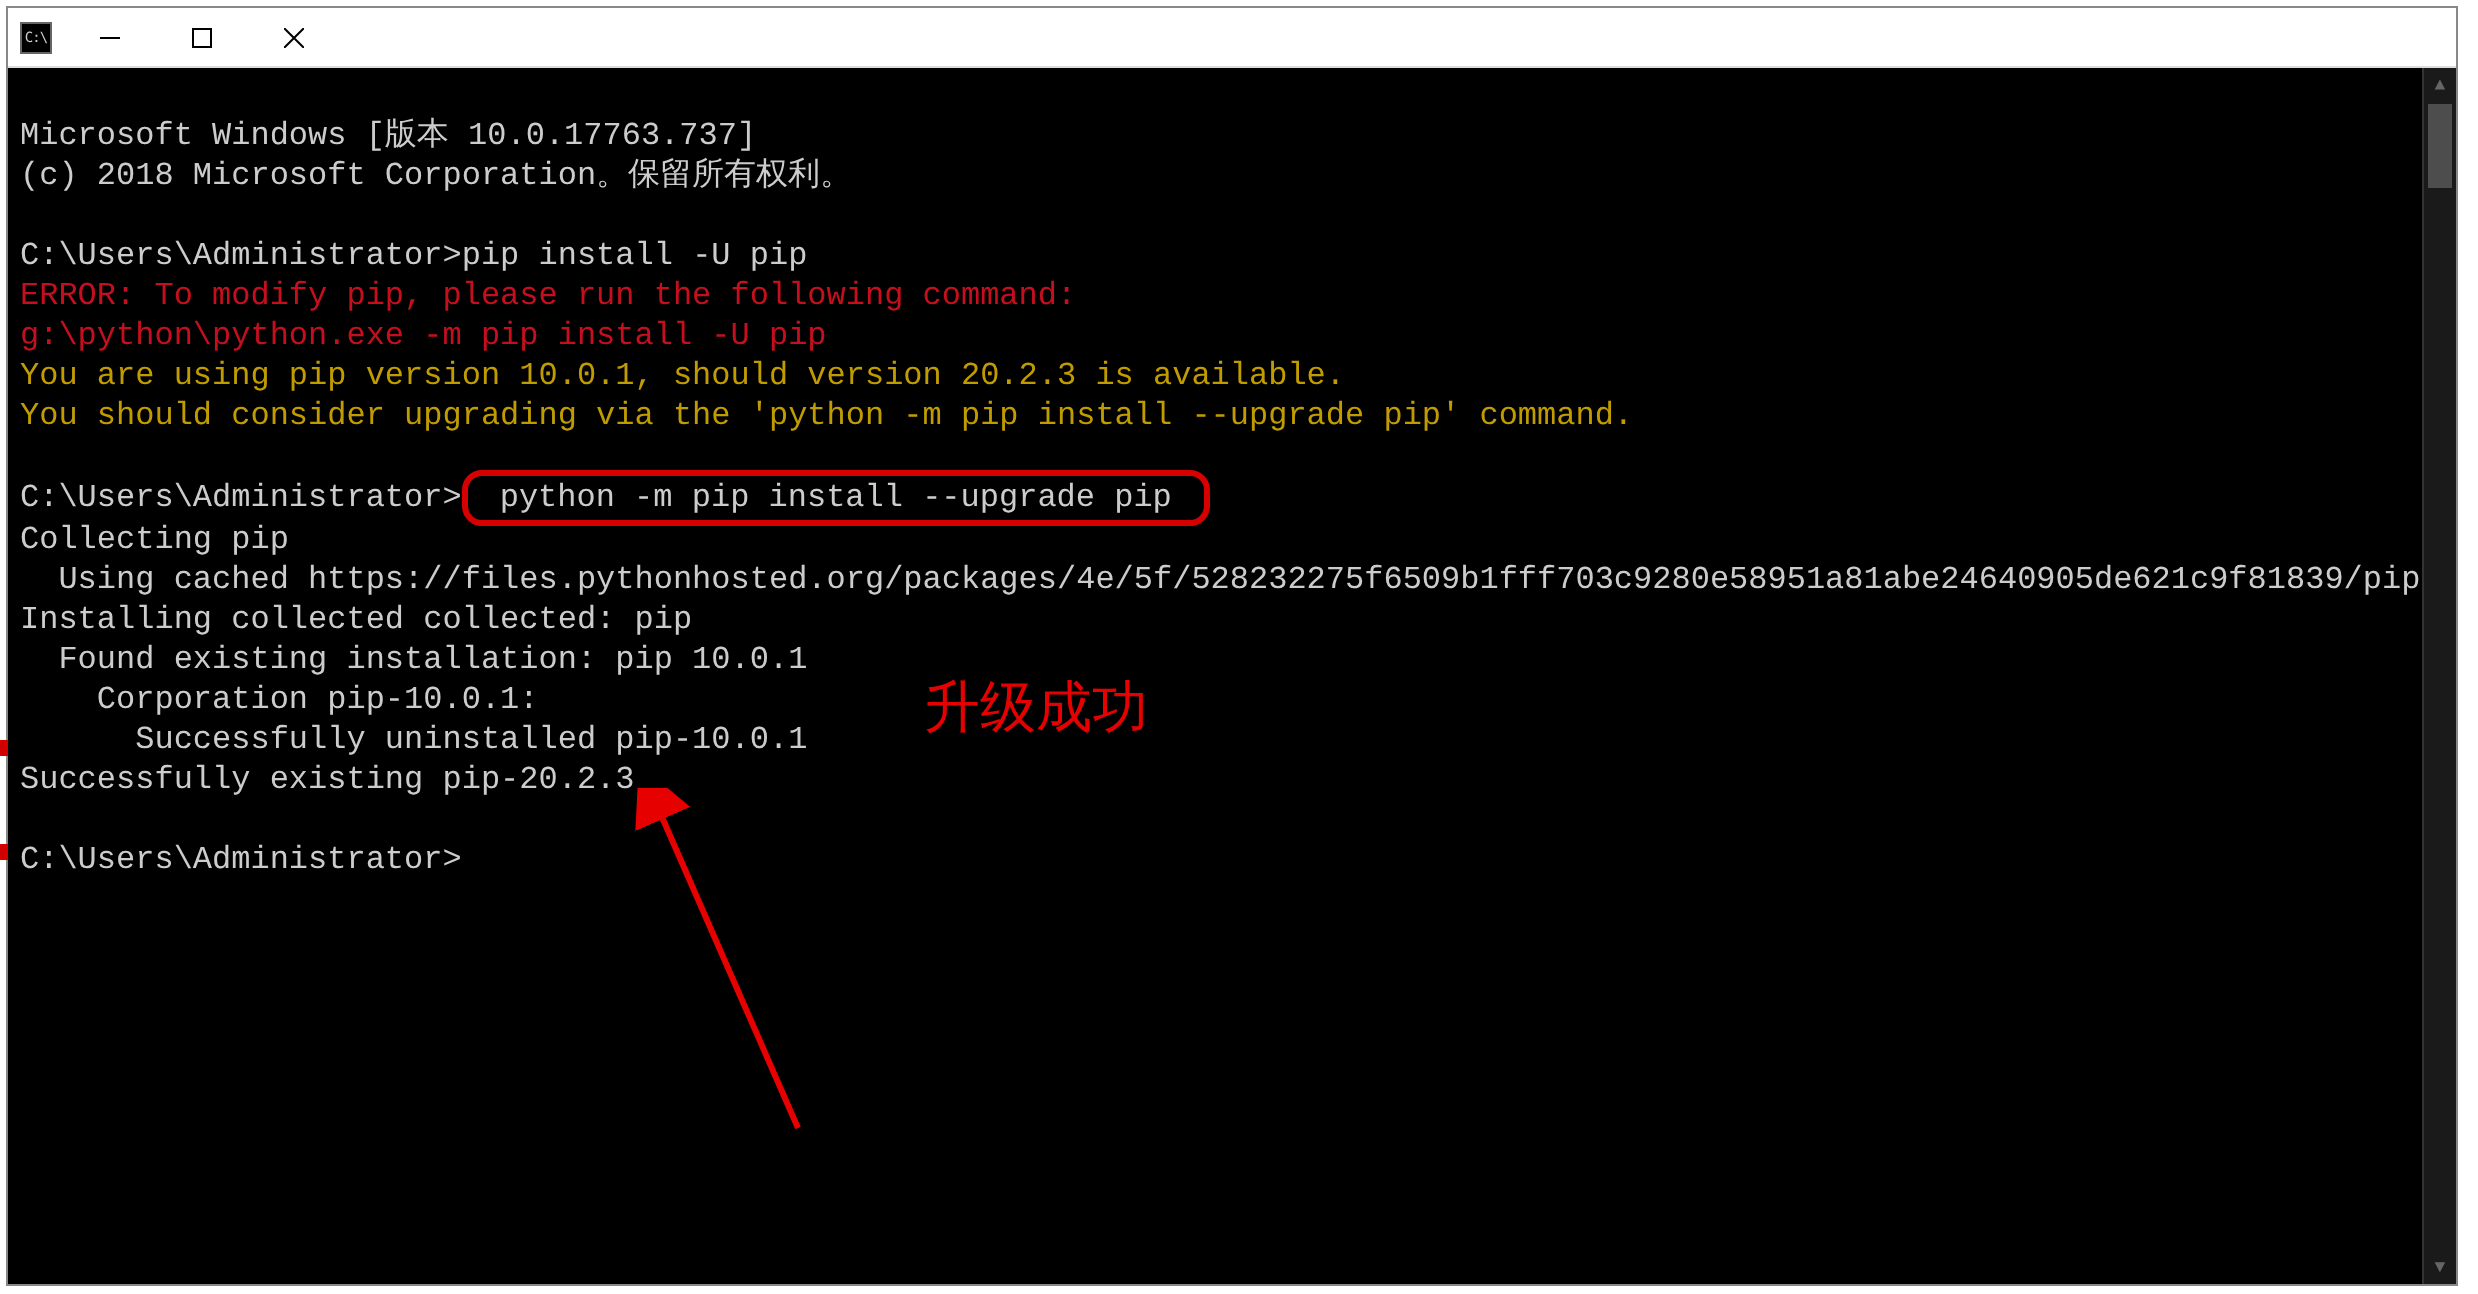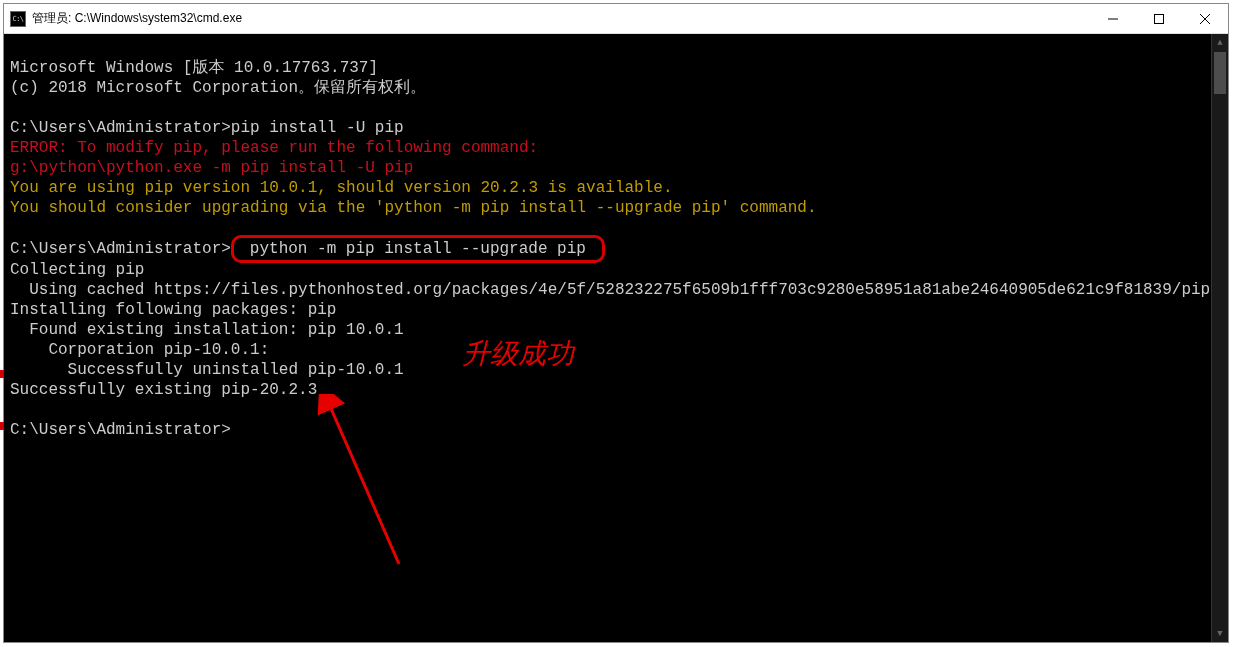--- a/index.html
+++ b/index.html
@@ -89,21 +89,20 @@
     }
     .annotation {
       position: absolute;
       left: 458px;
       top: 310px;
       color: #e60000;
       font-size: 28px;
       font-family: "Microsoft YaHei", sans-serif;
       font-weight: normal;
       pointer-events: none;
-      font-style: italic;
     }
     .arrow {
       position: absolute;
       left: 310px;
       top: 360px;
       pointer-events: none;
     }
     .scrollbar {
       position: absolute;
       right: 0;
@@ -141,21 +140,20 @@
       height: 8px;
       background: #d00000;
     }
   </style>
 </head>
 <body>
 
 <div class="window">
   <div class="titlebar">
     <div class="titlebar-icon">C:\</div>
-    <div class="titlebar-text">管理员: C:\Windows\system32\cmd.exe</div>
     <div class="window-controls">
       <div class="win-btn">
         <svg width="10" height="10" viewBox="0 0 10 10">
             <path d="M0 5 H10" stroke="#000" stroke-width="1"></path>
           </svg>
       </div>
       <div class="win-btn">
         <svg width="10" height="10" viewBox="0 0 10 10">
             <rect x="0.5" y="0.5" width="9" height="9" fill="none" stroke="#000" stroke-width="1"></rect>
           </svg>
@@ -174,21 +172,21 @@
 <span class="line-white"></span>
 <span class="line-white">C:\Users\Administrator&gt;</span><span class="line-white">pip install -U pip</span>
 <span class="line-red">ERROR: To modify pip, please run the following command:</span>
 <span class="line-red">g:\python\python.exe -m pip install -U pip</span>
 <span class="line-yellow">You are using pip version 10.0.1, should version 20.2.3 is available.</span>
 <span class="line-yellow">You should consider upgrading via the 'python -m pip install --upgrade pip' command.</span>
 <span class="line-white"></span>
 <span class="line-white">C:\Users\Administrator&gt;</span><span class="highlight-box"><span class="line-white">python -m pip install --upgrade pip</span></span>
 <span class="line-white">Collecting pip</span>
 <span class="line-white">  Using cached https://files.pythonhosted.org/packages/4e/5f/528232275f6509b1fff703c9280e58951a81abe24640905de621c9f81839/pip-20.2.3-py2.py3-none-any.whl</span>
-<span class="line-white">Installing following packages: pip</span>
+<span class="line-white">Installing collected collected: pip</span>
 <span class="line-white">  Found existing installation: pip 10.0.1</span>
 <span class="line-white">    Corporation pip-10.0.1:</span>
 <span class="line-white">      Successfully uninstalled pip-10.0.1</span>
 <span class="line-white">Successfully existing pip-20.2.3</span>
 <span class="line-white"></span>
 <span class="line-white">C:\Users\Administrator&gt;</span>
 
     <div class="annotation">升级成功</div>
 
     <svg class="arrow" width="120" height="180" viewBox="0 0 120 180">

